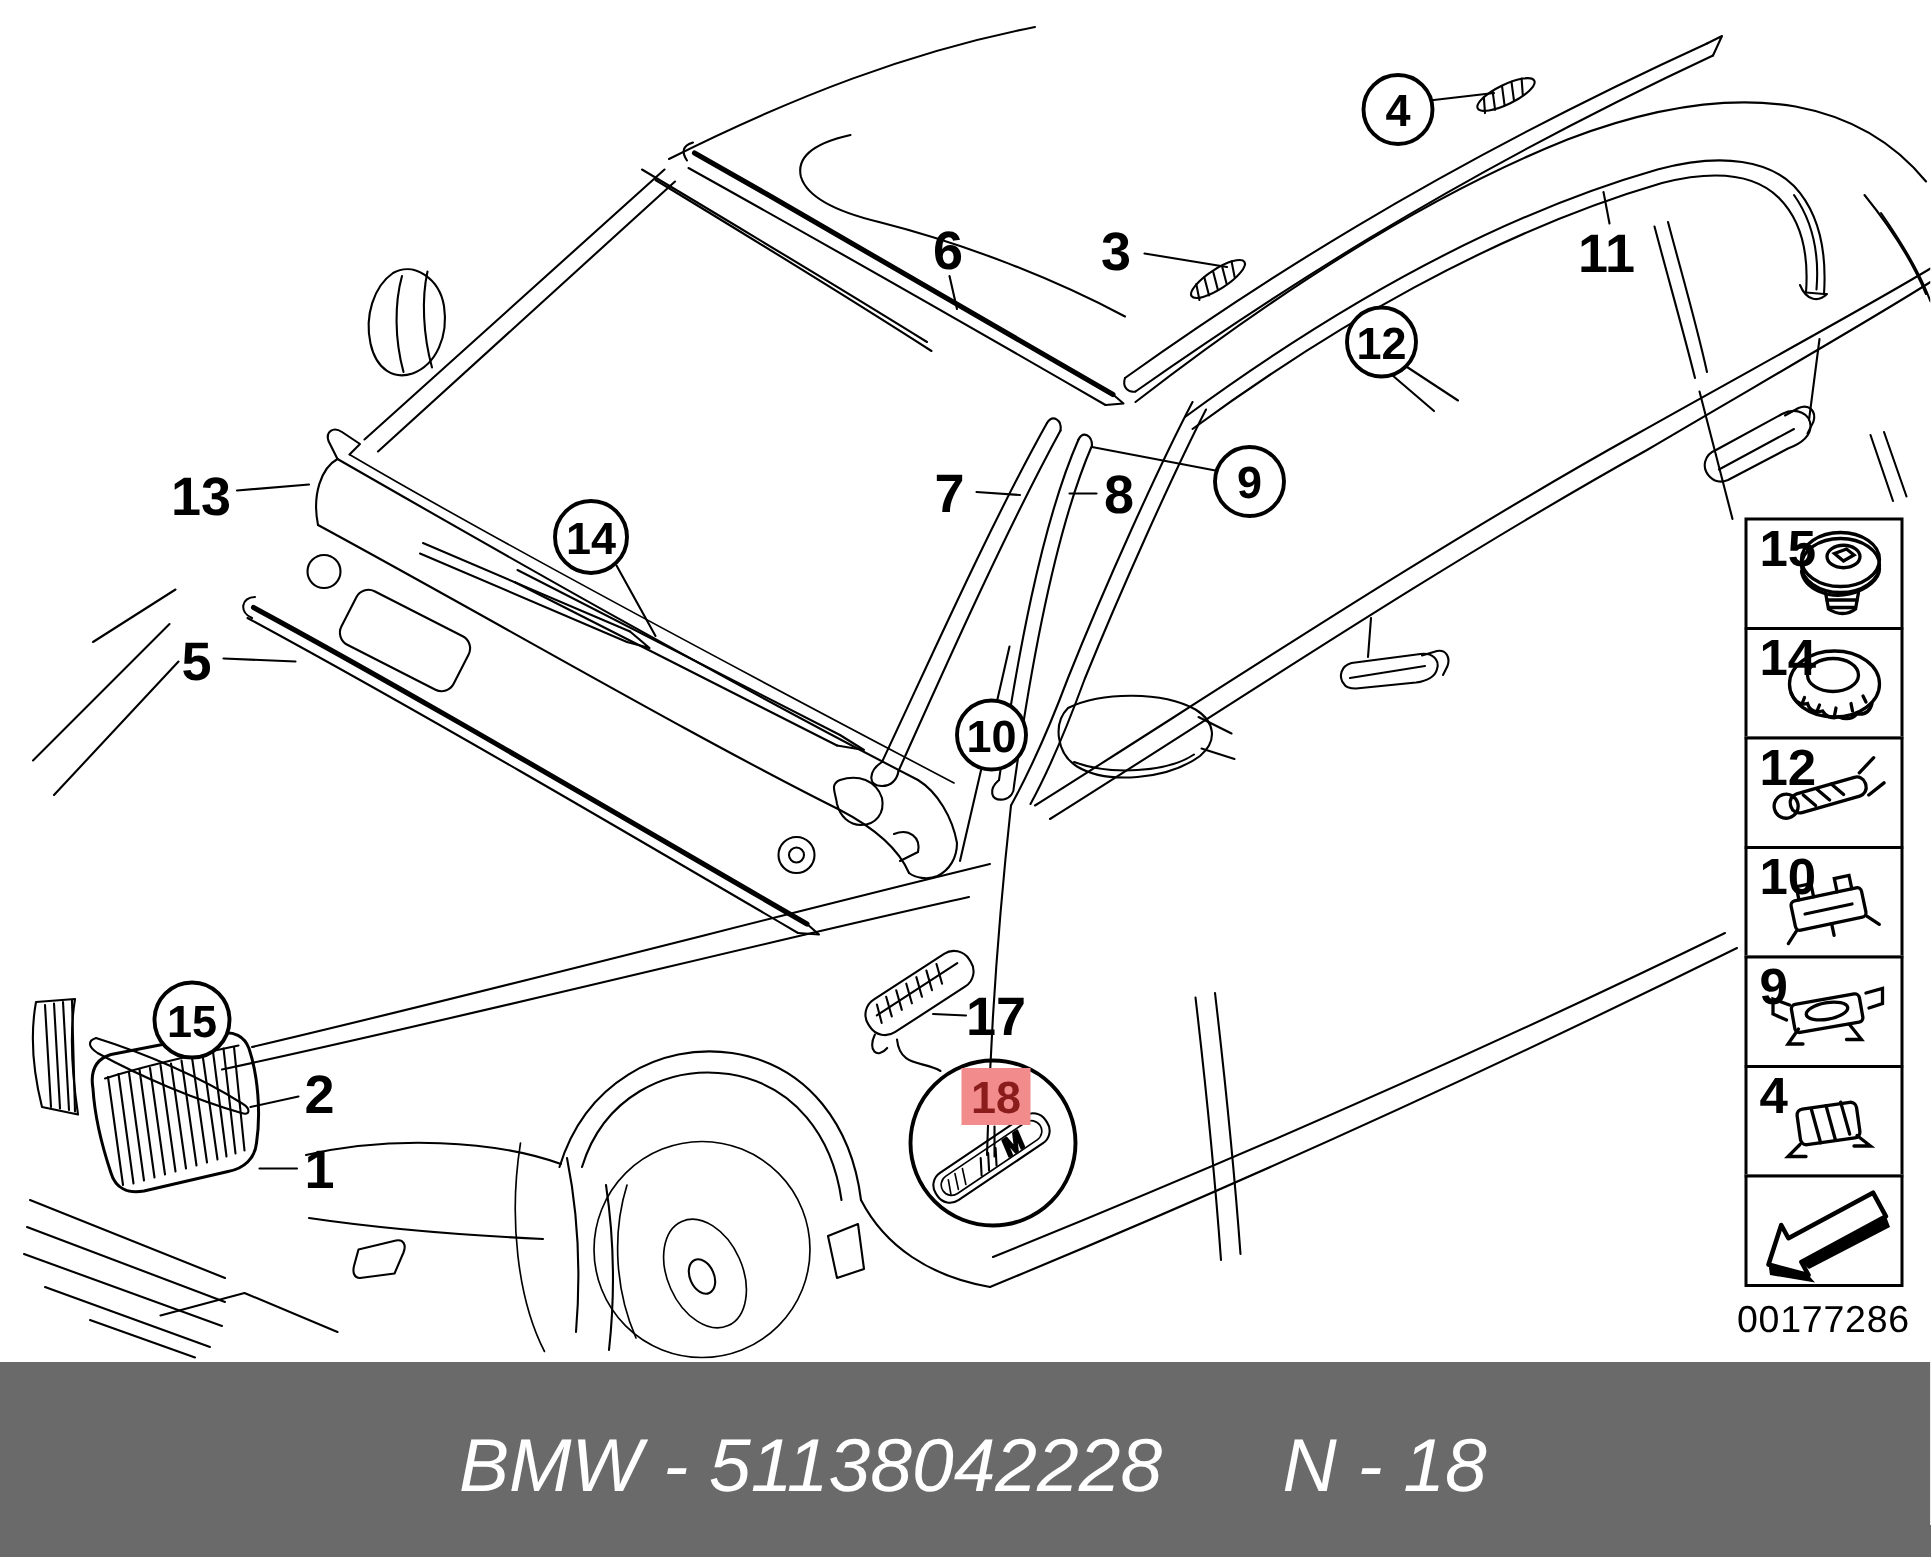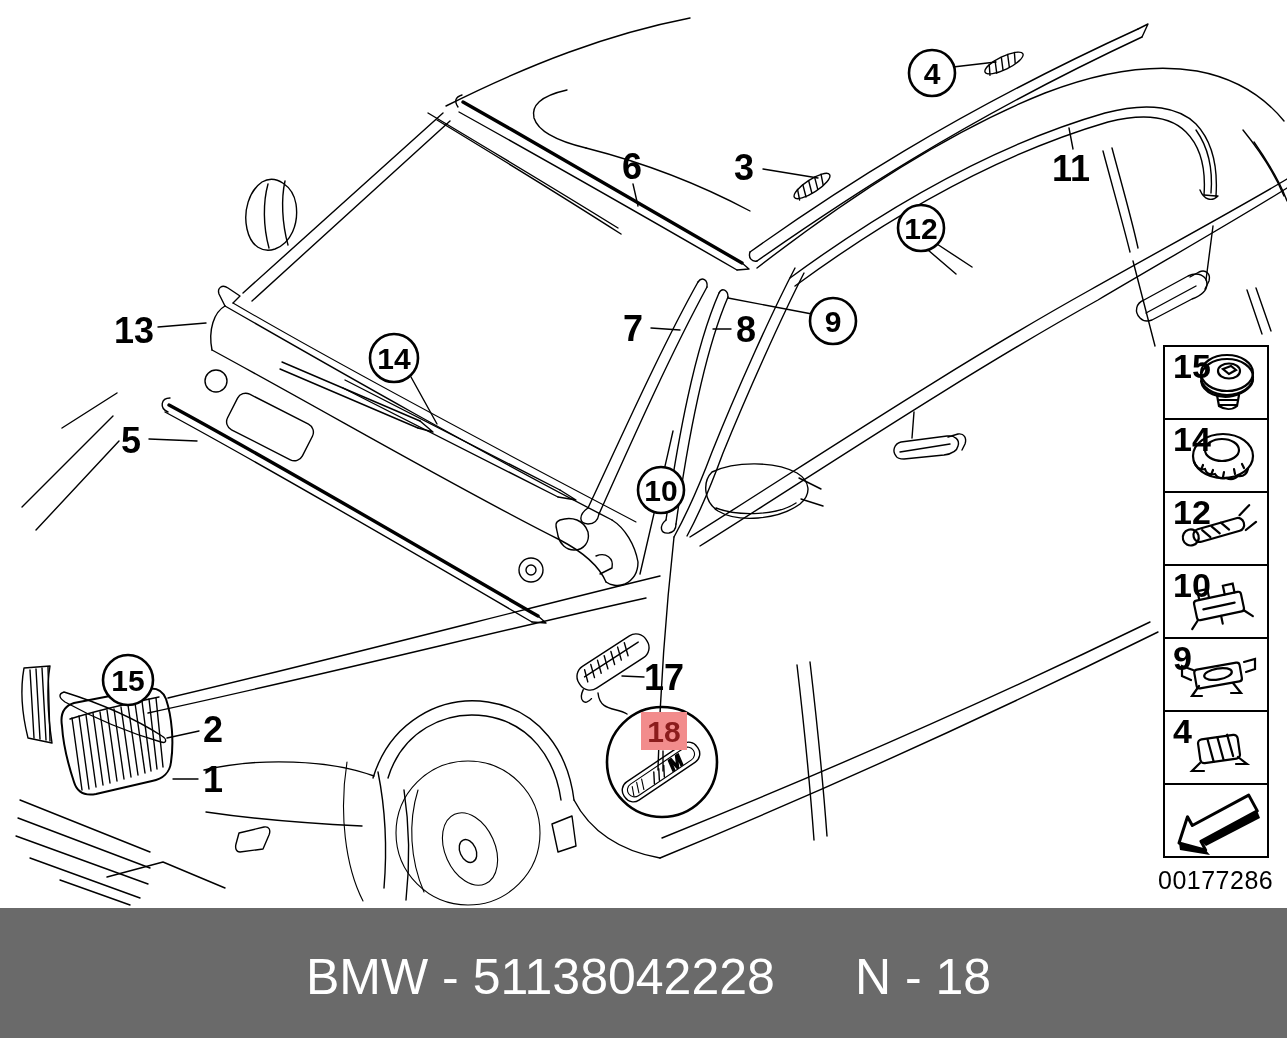--- a/index.html
+++ b/index.html
@@ -17,21 +17,21 @@
   .badge-m{font-family:"Liberation Sans",sans-serif;font-weight:bold;font-style:italic;font-size:17px;fill:#000;}
   
   #sidebar{position:absolute;left:1163px;top:345px;width:106px;}
   .sb-box{position:relative;width:102px;height:71px;border:2px solid #000;margin-top:-2px;background:#fff;}
   .sb-box:first-child{margin-top:0;}
   .sb-num{position:absolute;left:8px;top:2px;font-weight:bold;font-size:34px;line-height:1;color:#000;}
   .sb-icon{position:absolute;left:0;top:0;width:102px;height:71px;}
   #image-number{position:absolute;left:1158px;top:866px;width:124px;text-align:left;
       font-size:25px;color:#000;letter-spacing:0.5px;}
   
-  #footer{position:absolute;left:0;top:908px;width:1287px;height:130px;}
+  #footer{position:absolute;left:0;top:908px;width:1287px;height:130px;font-style:italic;}
   #footer span{position:absolute;top:0;height:130px;line-height:138px;font-size:50px;}
 </style>
 </head>
 <body>
 
 <div id="page">
 
   <svg id="drawing" viewBox="0 0 1287 908">
 
     <g class="ln">

